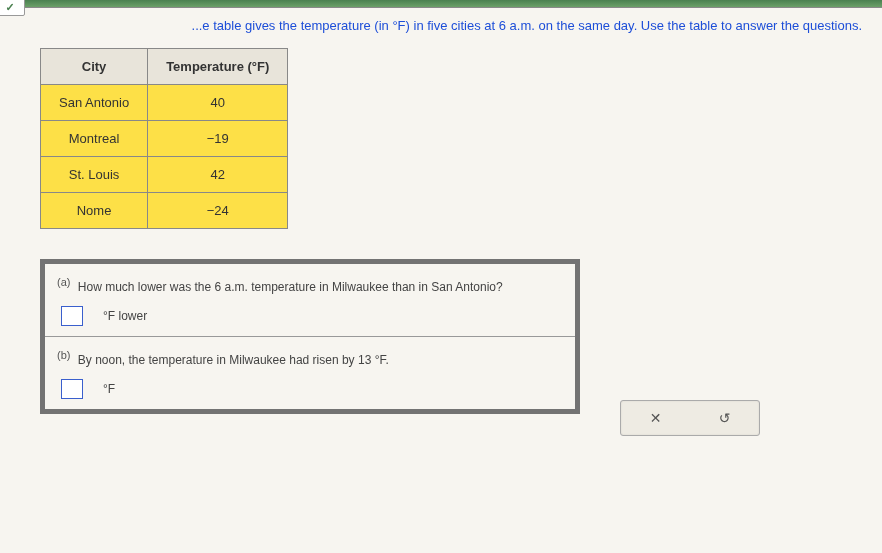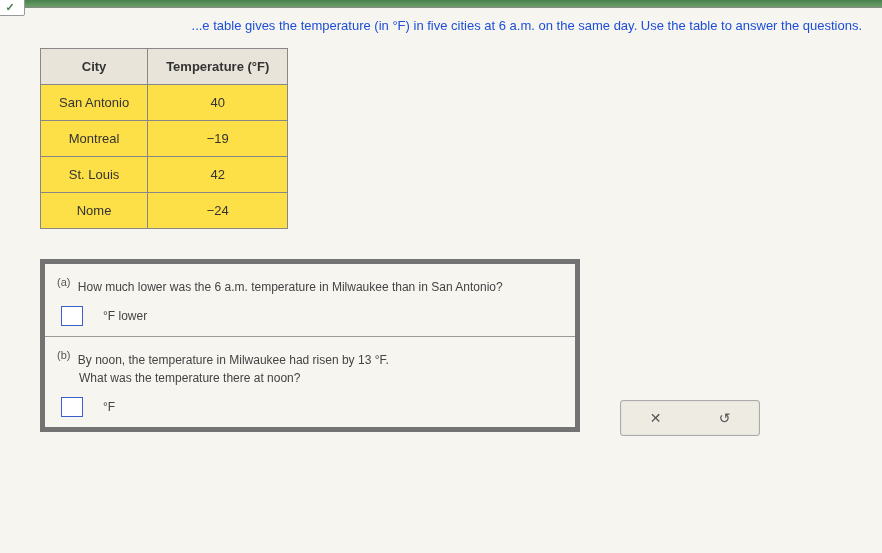--- a/index.html
+++ b/index.html
@@ -185,21 +185,20 @@
       </div>
       <div class="answer-row">
         <input class="answer-input" type="text" style="">
         <span>°F lower</span>
       </div>
     </div>
     <div class="question-part">
       <div class="question-text">
         <span class="part-label">(b)</span>
         <span>By noon, the temperature in Milwaukee had risen by 13 °F.</span><br>
-        <span style="margin-left:22px;display:inline-block;">What was the temperature there at noon?</span>
       </div>
       <div class="answer-row">
         <input class="answer-input" type="text" style="">
         <span>°F</span>
       </div>
     </div>
   </div>
 
   <div class="controls-box">
     <button class="ctrl-btn">

